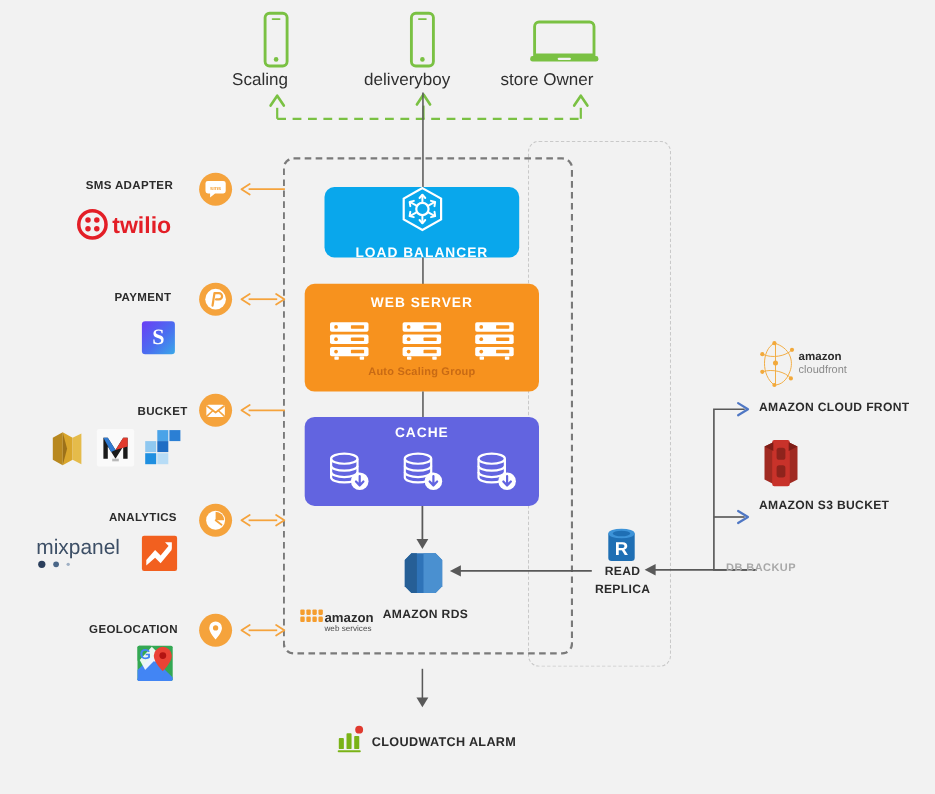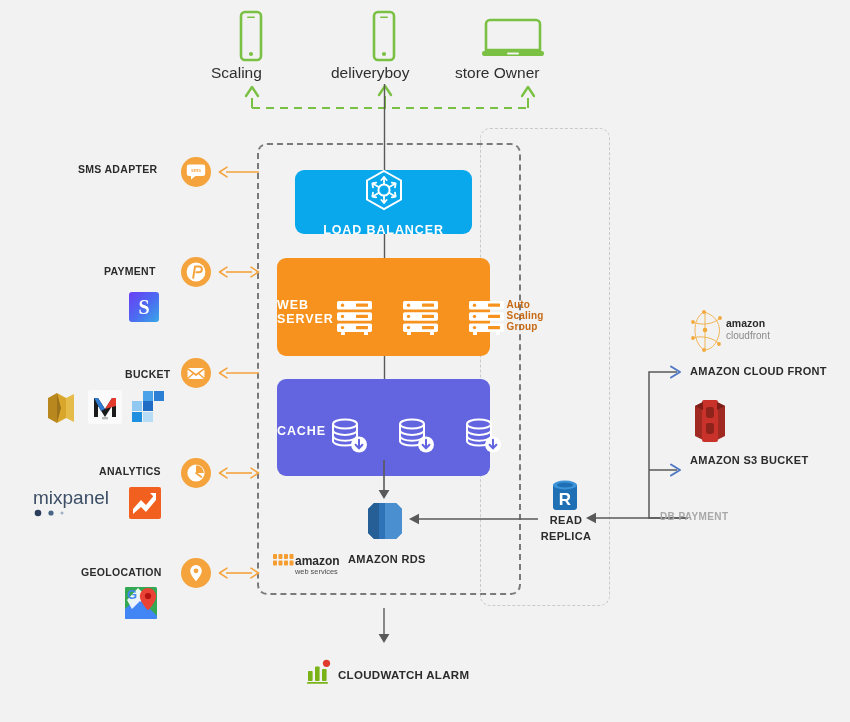--- a/index.html
+++ b/index.html
@@ -33,21 +33,21 @@
   .vpc-outer {
     border: 1.5px dashed #c9c9c9;
     border-radius: 10px;
     background: transparent;
   }
 
   
   .svc-box {
     border-radius: 9px;
     display: flex;
-    flex-direction: row;
+    flex-direction: column;
     align-items: center;
     color: #fff;
   }
   .svc-title {
     font-size: 12.5px;
     font-weight: bold;
     letter-spacing: .9px;
     color: #fff;
   }
   .svc-sub {
@@ -228,21 +228,21 @@
     </div>
     <div class="svc-sub" style="margin-top:6px;">Auto Scaling Group</div>
   </div>
 
   <div class="abs" style="left:383px; top:356px;">
     <svg width="3" height="24">
         <path d="M1.5 0 V24" stroke="#595959" stroke-width="1.4"></path>
       </svg>
   </div>
 
-  <div class="abs svc-box" style="left:277px; top:379px; width:213px; height:97px; background:#6264e0; justify-content:flex-start; padding-top:7px;">
+  <div class="abs svc-box" style="left:277px; top:379px; width:213px; height:81px; background:#6264e0; justify-content:flex-start; padding-top:7px;">
     <div class="svc-title">CACHE</div>
     <div style="display:flex; gap:22px; margin-top:7px;">
       <span>
         <svg width="45" height="42" viewBox="0 0 45 42">
           <g fill="none" stroke="#fff" stroke-width="2">
             <ellipse cx="19" cy="10" rx="12" ry="4.6"></ellipse>
             <path d="M7 10 V27 a12 4.6 0 0 0 24 0 V10"></path>
             <path d="M7 16.3 a12 4.6 0 0 0 24 0"></path>
             <path d="M7 22.1 a12 4.6 0 0 0 24 0"></path>
           </g>
@@ -335,21 +335,21 @@
   <div class="abs" style="left:585px; top:366px;">
     <svg width="105" height="158" viewBox="0 0 105 158">
       <path d="M103 152 H64 V6 H92" stroke="#595959" stroke-width="1.5" fill="none"></path>
       <path d="M64 104 H92" stroke="#595959" stroke-width="1.5" fill="none"></path>
       <path d="M11 146.8 L1 152 L11 157.2 Z" fill="#595959"></path>
       <path d="M103 152 H10" stroke="#595959" stroke-width="1.5" fill="none"></path>
       <path d="M86 0.5 L95 6 L86 11.5" stroke="#4f77c4" stroke-width="2" fill="none" stroke-linecap="round" stroke-linejoin="round"></path>
       <path d="M86 98.5 L95 104 L86 109.5" stroke="#4f77c4" stroke-width="2" fill="none" stroke-linecap="round" stroke-linejoin="round"></path>
     </svg>
   </div>
-  <div class="abs" style="left:660px; top:511px; font-size:10px; font-weight:bold; color:#a8a8a8; letter-spacing:.4px;">DB PAYMENT</div>
+  <div class="abs" style="left:660px; top:511px; font-size:10px; font-weight:bold; color:#a8a8a8; letter-spacing:.4px;">DB BACKUP</div>
 
   <div class="abs" style="left:688px; top:308px;">
     <svg width="74" height="46" viewBox="0 0 74 46">
       <g stroke="#f2a93b" stroke-width=".9" fill="none" opacity=".95">
         <path d="M16 4 C4 10 4 34 16 42"></path>
         <path d="M16 4 C30 8 34 20 30 30 C27 38 22 42 16 42"></path>
         <path d="M5 14 C14 18 26 16 32 10"></path>
         <path d="M5 30 C14 27 26 30 31 36"></path>
         <path d="M17 4 V42"></path>
       </g>
@@ -407,20 +407,32 @@
       <text x="10" y="10.3" text-anchor="middle" font-family="Liberation Sans, sans-serif" font-size="5" font-weight="bold" fill="#f5a33c">sms</text>
     </svg>
   </div>
   <div class="abs" style="left:218px; top:165px;">
     <svg width="42" height="14" viewBox="0 0 42 14">
       <path d="M8 7 H41" class="oarrow"></path>
       <path d="M9 2.2 L1.5 7 L9 11.8" class="oarrow" stroke-linecap="round" stroke-linejoin="round"></path>
     </svg>
   </div>
 
+  <div class="abs" style="left:70px; top:189px;">
+    <svg width="98" height="30" viewBox="0 0 98 30">
+      <circle cx="14" cy="15" r="12.4" fill="none" stroke="#e31e26" stroke-width="3.2"></circle>
+      <g fill="#e31e26">
+        <circle cx="10" cy="11" r="2.5"></circle>
+          <circle cx="18" cy="11" r="2.5"></circle>
+        <circle cx="10" cy="19" r="2.5"></circle>
+          <circle cx="18" cy="19" r="2.5"></circle>
+      </g>
+      <text x="32" y="23" font-family="Liberation Sans, sans-serif" font-size="21" font-weight="bold" fill="#e31e26">twilio</text>
+    </svg>
+  </div>
 
   <div class="abs lbl lbl-sm" style="left:104px; top:265px;">PAYMENT</div>
   <div class="abs adapter-circle" style="left:181px; top:257px;">
     <svg width="20" height="20" viewBox="0 0 20 20">
       <circle cx="10" cy="10" r="9.4" fill="#fff"></circle>
       <path d="M7.2 15.8 L9 4.4 h4 a2.9 2.9 0 0 1 0 5.8 h-2.6" fill="none" stroke="#f5a33c" stroke-width="2" stroke-linecap="round" stroke-linejoin="round"></path>
     </svg>
   </div>
   <div class="abs" style="left:218px; top:265px;">
     <svg width="42" height="14" viewBox="0 0 42 14">

